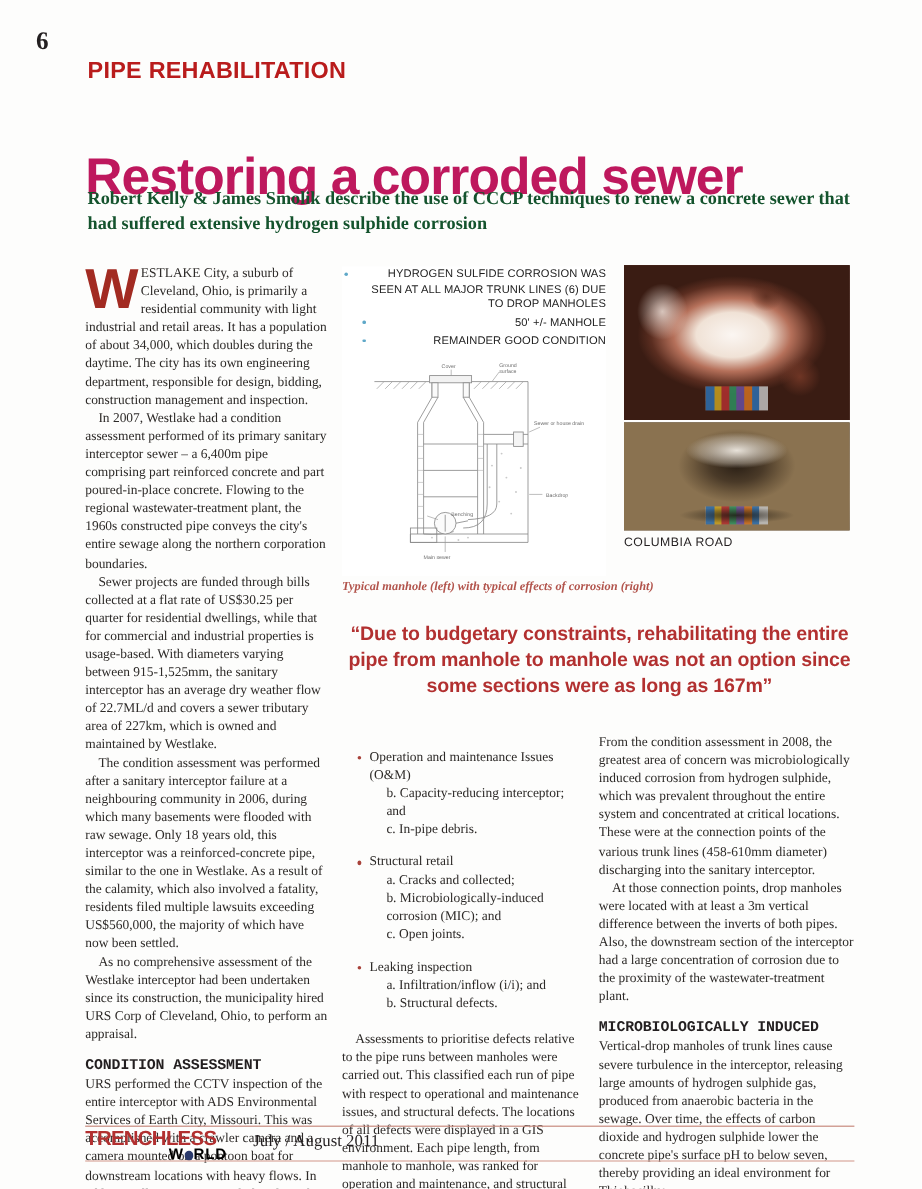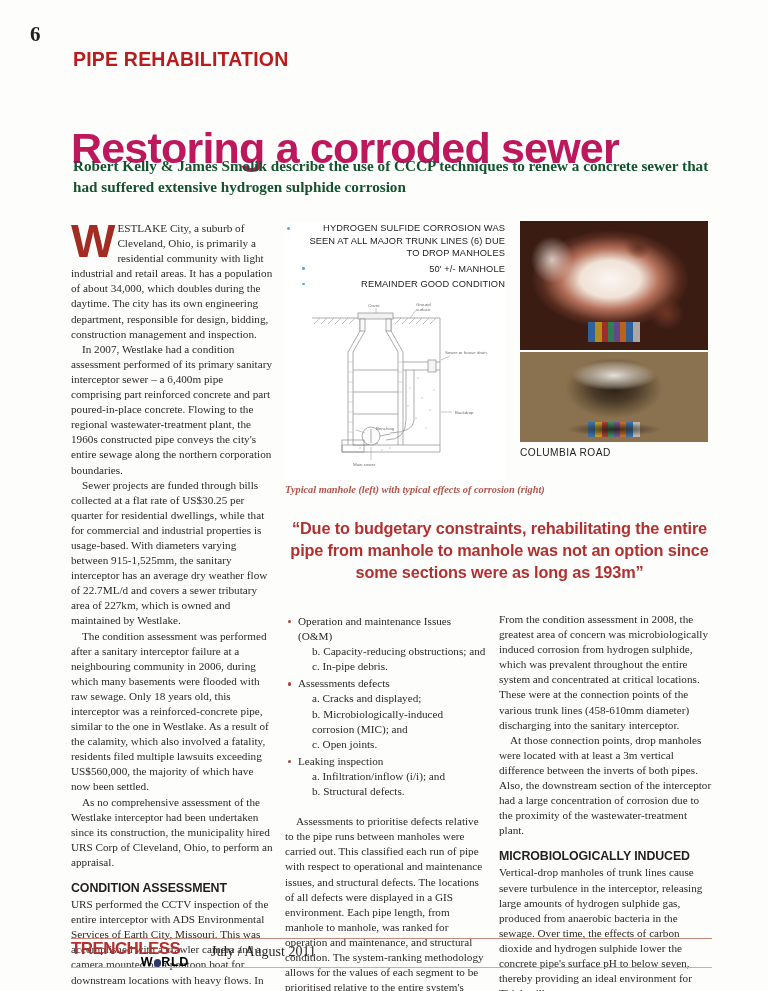--- a/index.html
+++ b/index.html
@@ -92,36 +92,36 @@
     float: left;
     font-family: "Liberation Sans", sans-serif;
     font-weight: bold;
     font-size: 47px;
     line-height: 38px;
     color: #a22b22;
     margin: 1px 2px 0 0;
   }
 
   .subhead {
-    font-family: Liberation Sans, sans-serif;
+    font-family: Liberation Mono, monospace;
     font-weight: bold;
     font-size: 12.4px;
     line-height: 16px;
     color: #231f20;
     margin-top: 10px;
     margin-bottom: 1px;
     letter-spacing: -0.1px;
   }
 
   
   ul.defects { list-style: none; margin: 0; padding: 0; }
   ul.defects > li {
     position: relative;
     padding-left: 11px;
-    margin: 2px;
+    margin: 12px;
   }
   ul.defects > li::before {
     content: "";
     position: absolute;
     left: 1px;
     top: 6px;
     width: 3.4px;
     height: 3.4px;
     border-radius: 50%;
     background: #a8423a;
@@ -330,26 +330,26 @@
     <p>As no comprehensive assessment of the Westlake interceptor had been undertaken since its construction, the municipality hired URS Corp of Cleveland, Ohio, to perform an appraisal.</p>
     <div class="subhead">CONDITION ASSESSMENT</div>
     <p class="first">URS performed the CCTV inspection of the entire interceptor with ADS Environmental Services of Earth City, Missouri. This was accomplished with a crawler camera and a camera mounted on a pontoon boat for downstream locations with heavy flows. In addition, all 64 sanitary manholes along the interceptor were inspected.</p>
 
   </div>
 
   <div class="col" id="col2">
     <ul class="defects">
       <li>
         <span>Operation and maintenance Issues (O&amp;M)</span>
-        <div class="sub">b. Capacity-reducing obstructions; and</div>
+        <div class="sub">b. Capacity-reducing interceptor; and</div>
         <div class="sub">c. In-pipe debris.</div>
       </li>
       <li>
-        <span>Assessments defects</span>
-        <div class="sub">a. Cracks and displayed;</div>
+        <span>Structural retail</span>
+        <div class="sub">a. Cracks and collected;</div>
         <div class="sub">b. Microbiologically-induced corrosion (MIC); and</div>
         <div class="sub">c. Open joints.</div>
       </li>
       <li>
         <span>Leaking inspection</span>
         <div class="sub">a. Infiltration/inflow (i/i); and</div>
         <div class="sub">b. Structural defects.</div>
       </li>
     </ul>
     <p style="margin-top:15px">Assessments to prioritise defects relative to the pipe runs between manholes were carried out. This classified each run of pipe with respect to operational and maintenance issues, and structural defects. The locations of all defects were displayed in a GIS environment. Each pipe length, from manhole to manhole, was ranked for operation and maintenance, and structural condition. The system-ranking methodology allows for the values of each segment to be prioritised relative to the entire system's defects.</p>
@@ -492,21 +492,21 @@
 
   <div class="photo-block" id="photo2">
     <div class="photo columbia">
       <div class="photo-stamp"></div>
     </div>
     <div class="photo-caption">COLUMBIA ROAD</div>
   </div>
 
   <div class="diagram-caption">Typical manhole (left) with typical effects of corrosion (right)</div>
 
-  <div class="pullquote">“Due to budgetary constraints, rehabilitating the entire pipe from manhole to manhole was not an option since some sections were as long as 193m”</div>
+  <div class="pullquote">“Due to budgetary constraints, rehabilitating the entire pipe from manhole to manhole was not an option since some sections were as long as 167m”</div>
 
   <div class="rule" id="rule-top"></div>
   <div class="footer-logo">
     <div class="logo-top">TRENCHLESS</div>
     <div class="logo-bottom"><span>W</span><span class="logo-dot"></span><span>RLD</span></div>
   </div>
   <div class="issue-date">July / August 2011</div>
   <div class="rule" id="rule-bottom"></div>
 
 </div>

